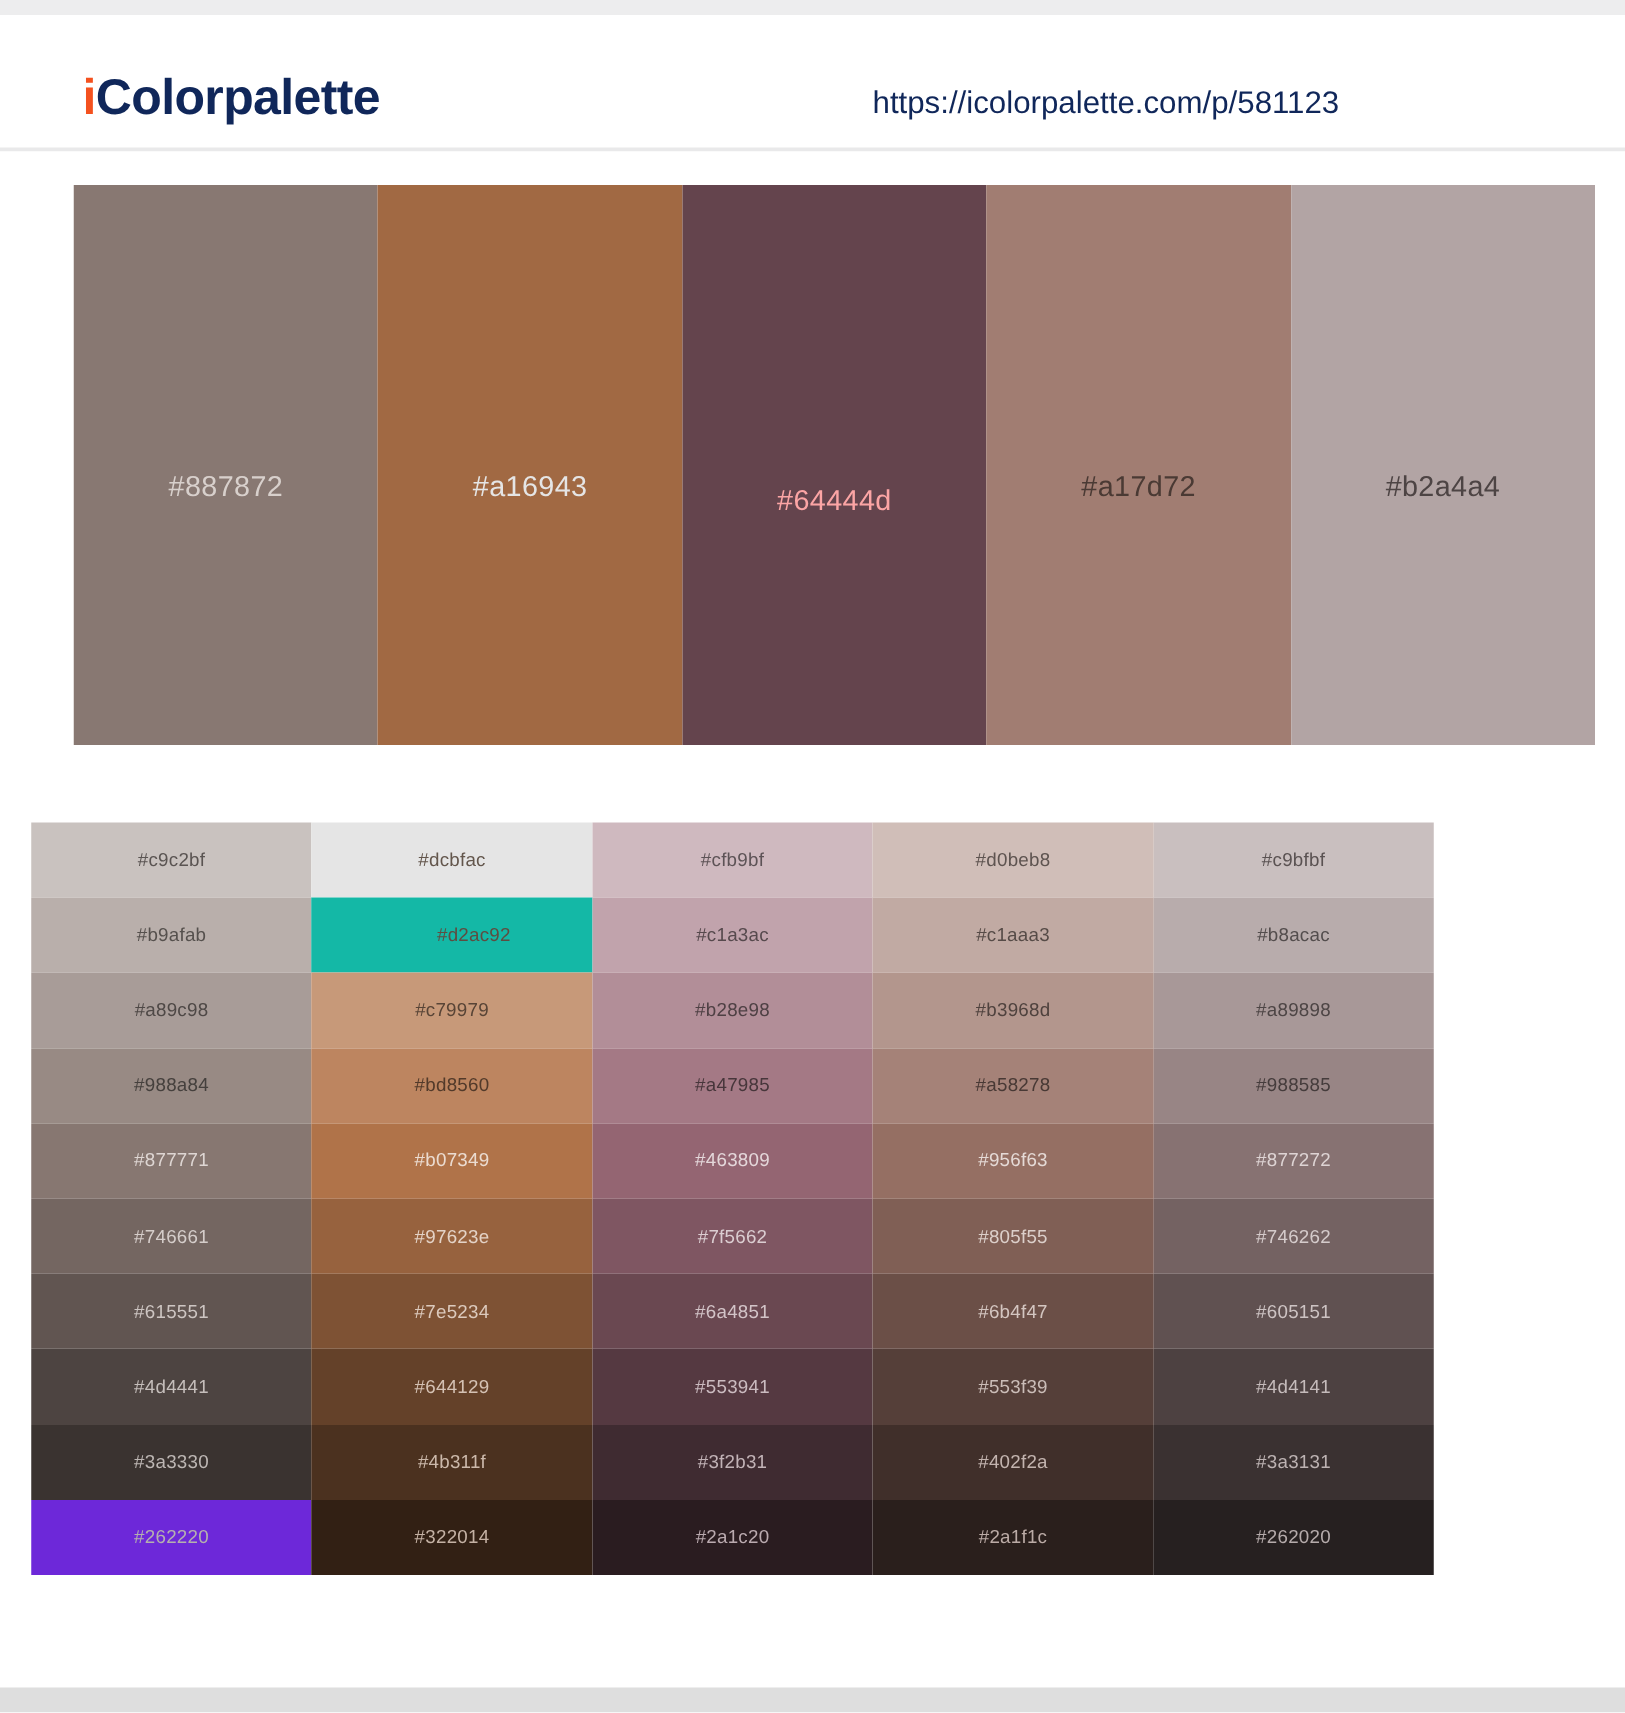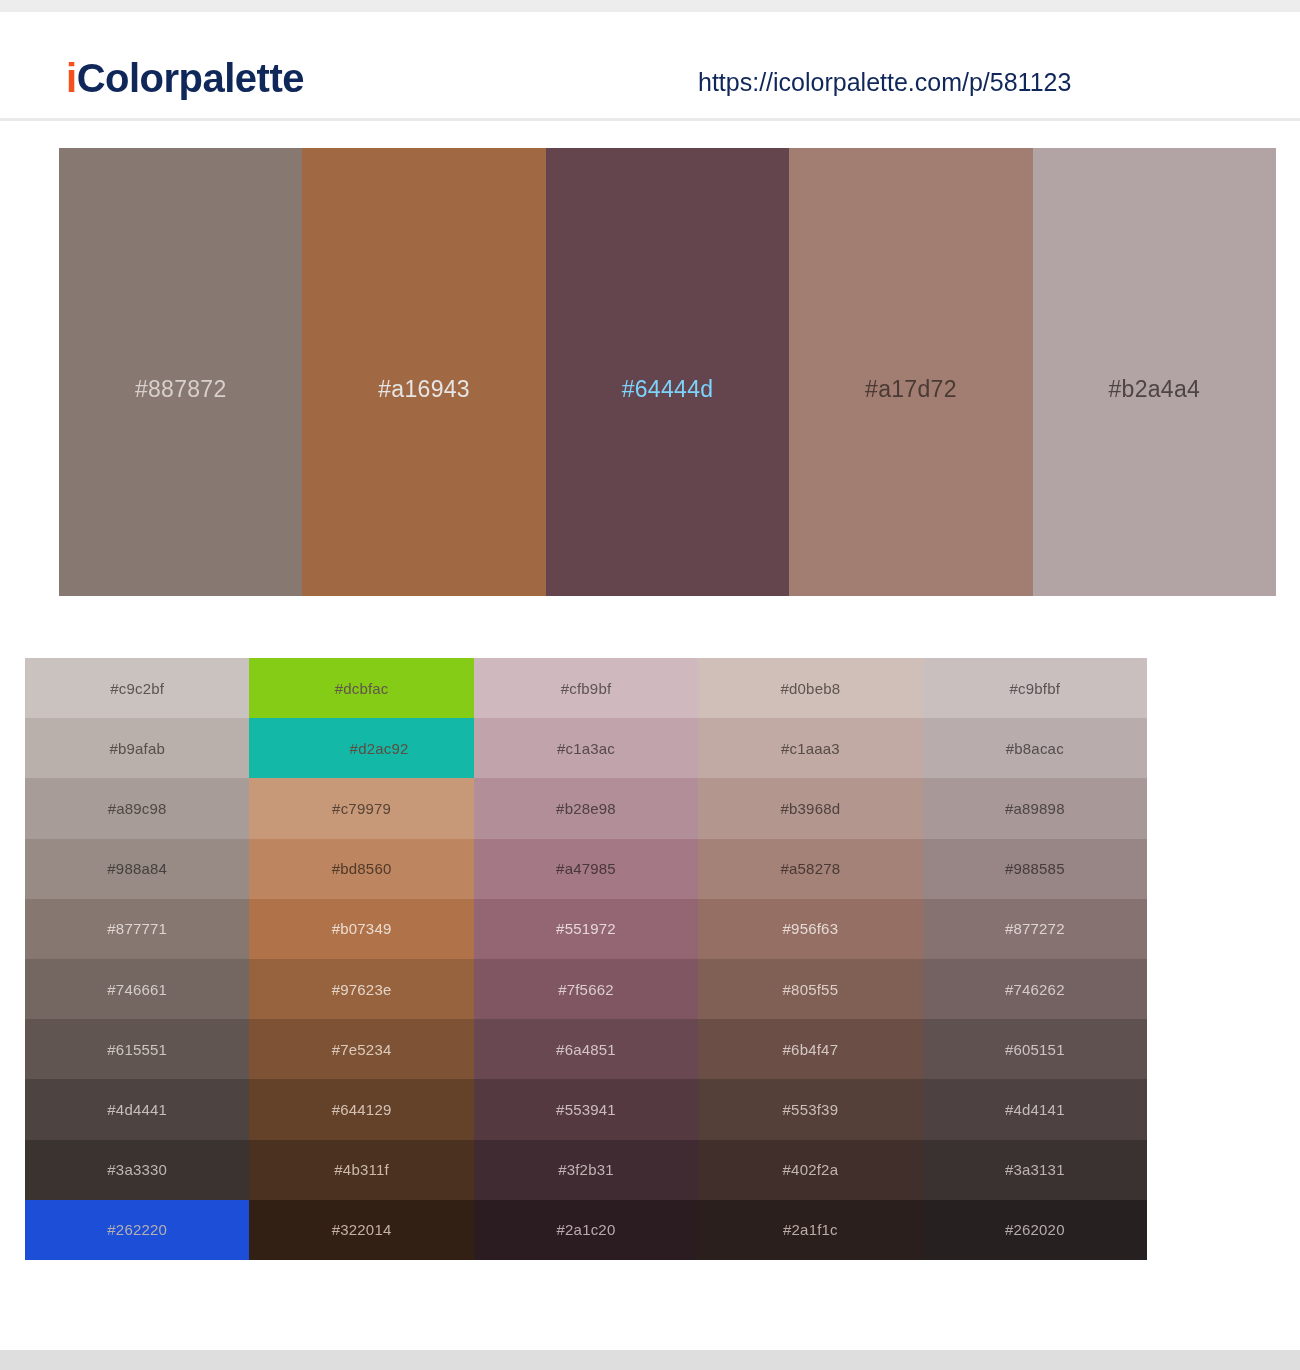--- a/index.html
+++ b/index.html
@@ -123,54 +123,54 @@
   </div>
 
   <div class="swatch-row">
       <div class="swatch" style="background: rgb(136, 120, 114);">
         <div class="swatch-label" style="color: rgb(216, 208, 204);">#887872</div>
       </div>
       <div class="swatch" style="background: rgb(161, 105, 67);">
         <div class="swatch-label" style="color: #e5e5e5;">#a16943</div>
       </div>
       <div class="swatch" style="background: rgb(100, 68, 77);">
-        <div class="swatch-label" style="color: #7dd3fc;">#64444d</div>
+        <div class="swatch-label" style="color: #fca5a5; margin-top: 11px;">#64444d</div>
       </div>
       <div class="swatch" style="background: rgb(161, 125, 114);">
         <div class="swatch-label" style="color: rgb(74, 58, 52);">#a17d72</div>
       </div>
       <div class="swatch" style="background: rgb(178, 164, 164);">
         <div class="swatch-label" style="color: rgb(77, 68, 68);">#b2a4a4</div>
       </div>
     </div>
 
   <div class="shades-grid">
       <div class="shade-cell" style="background: rgb(201, 194, 191); color: rgb(90, 84, 82);">#c9c2bf</div>
-      <div class="shade-cell" style="background: #84cc16; color: rgb(99, 86, 76);">#dcbfac</div>
+      <div class="shade-cell" style="background: #e5e5e5; color: rgb(99, 86, 76);">#dcbfac</div>
       <div class="shade-cell" style="background: rgb(207, 185, 191); color: rgb(93, 83, 86);">#cfb9bf</div>
       <div class="shade-cell" style="background: rgb(208, 190, 184); color: rgb(94, 84, 80);">#d0beb8</div>
       <div class="shade-cell" style="background: rgb(201, 191, 191); color: rgb(90, 82, 82);">#c9bfbf</div>
       <div class="shade-cell" style="background: rgb(185, 175, 171); color: rgb(85, 80, 77);">#b9afab</div>
       <div class="shade-cell" style="background: #14b8a6; color: rgb(94, 77, 65); padding-left: 35px;">#d2ac92</div>
       <div class="shade-cell" style="background: rgb(193, 163, 172); color: rgb(86, 73, 77);">#c1a3ac</div>
       <div class="shade-cell" style="background: rgb(193, 170, 163); color: rgb(86, 75, 71);">#c1aaa3</div>
       <div class="shade-cell" style="background: rgb(184, 172, 172); color: rgb(83, 77, 77);">#b8acac</div>
       <div class="shade-cell" style="background: rgb(168, 156, 152); color: rgb(78, 72, 70);">#a89c98</div>
       <div class="shade-cell" style="background: rgb(199, 153, 121); color: rgb(88, 68, 54);">#c79979</div>
       <div class="shade-cell" style="background: rgb(178, 142, 152); color: rgb(78, 64, 68);">#b28e98</div>
       <div class="shade-cell" style="background: rgb(179, 150, 141); color: rgb(79, 66, 62);">#b3968d</div>
       <div class="shade-cell" style="background: rgb(168, 152, 152); color: rgb(77, 69, 69);">#a89898</div>
       <div class="shade-cell" style="background: rgb(152, 138, 132); color: rgb(69, 64, 61);">#988a84</div>
       <div class="shade-cell" style="background: rgb(189, 133, 96); color: rgb(82, 58, 42);">#bd8560</div>
       <div class="shade-cell" style="background: rgb(164, 121, 133); color: rgb(71, 54, 59);">#a47985</div>
       <div class="shade-cell" style="background: rgb(165, 130, 120); color: rgb(72, 57, 53);">#a58278</div>
       <div class="shade-cell" style="background: rgb(152, 133, 133); color: rgb(69, 60, 60);">#988585</div>
       <div class="shade-cell" style="background: rgb(135, 119, 113); color: rgb(222, 214, 211);">#877771</div>
       <div class="shade-cell" style="background: rgb(176, 115, 73); color: rgb(235, 220, 209);">#b07349</div>
-      <div class="shade-cell" style="background: rgb(148, 101, 114); color: rgb(228, 215, 218);">#551972</div>
+      <div class="shade-cell" style="background: rgb(148, 101, 114); color: rgb(228, 215, 218);">#463809</div>
       <div class="shade-cell" style="background: rgb(149, 111, 99); color: rgb(229, 218, 214);">#956f63</div>
       <div class="shade-cell" style="background: rgb(135, 114, 114); color: rgb(222, 212, 212);">#877272</div>
       <div class="shade-cell" style="background: rgb(116, 102, 97); color: rgb(213, 205, 202);">#746661</div>
       <div class="shade-cell" style="background: rgb(151, 98, 62); color: rgb(228, 211, 199);">#97623e</div>
       <div class="shade-cell" style="background: rgb(127, 86, 98); color: rgb(219, 205, 209);">#7f5662</div>
       <div class="shade-cell" style="background: rgb(128, 95, 85); color: rgb(220, 207, 202);">#805f55</div>
       <div class="shade-cell" style="background: rgb(116, 98, 98); color: rgb(213, 203, 203);">#746262</div>
       <div class="shade-cell" style="background: rgb(97, 85, 81); color: rgb(205, 197, 194);">#615551</div>
       <div class="shade-cell" style="background: rgb(126, 82, 52); color: rgb(220, 202, 189);">#7e5234</div>
       <div class="shade-cell" style="background: rgb(106, 72, 81); color: rgb(211, 196, 200);">#6a4851</div>
@@ -179,21 +179,21 @@
       <div class="shade-cell" style="background: rgb(77, 68, 65); color: rgb(197, 190, 187);">#4d4441</div>
       <div class="shade-cell" style="background: rgb(100, 65, 41); color: rgb(212, 193, 179);">#644129</div>
       <div class="shade-cell" style="background: rgb(85, 57, 65); color: rgb(203, 187, 192);">#553941</div>
       <div class="shade-cell" style="background: rgb(85, 63, 57); color: rgb(203, 189, 184);">#553f39</div>
       <div class="shade-cell" style="background: rgb(77, 65, 65); color: rgb(197, 187, 187);">#4d4141</div>
       <div class="shade-cell" style="background: rgb(58, 51, 48); color: rgb(189, 183, 180);">#3a3330</div>
       <div class="shade-cell" style="background: rgb(75, 49, 31); color: rgb(204, 185, 171);">#4b311f</div>
       <div class="shade-cell" style="background: rgb(63, 43, 49); color: rgb(194, 179, 183);">#3f2b31</div>
       <div class="shade-cell" style="background: rgb(64, 47, 42); color: rgb(195, 180, 175);">#402f2a</div>
       <div class="shade-cell" style="background: rgb(58, 49, 49); color: rgb(189, 179, 179);">#3a3131</div>
-      <div class="shade-cell" style="background: #1d4ed8; color: rgb(181, 176, 174);">#262220</div>
+      <div class="shade-cell" style="background: #6d28d9; color: rgb(181, 176, 174);">#262220</div>
       <div class="shade-cell" style="background: rgb(50, 32, 20); color: rgb(196, 177, 164);">#322014</div>
       <div class="shade-cell" style="background: rgb(42, 28, 32); color: rgb(186, 170, 175);">#2a1c20</div>
       <div class="shade-cell" style="background: rgb(42, 31, 28); color: rgb(187, 171, 166);">#2a1f1c</div>
       <div class="shade-cell" style="background: rgb(38, 32, 32); color: rgb(181, 171, 171);">#262020</div>
     </div>
 
   <div class="bottom-strip"></div>
 
 </div>
 

